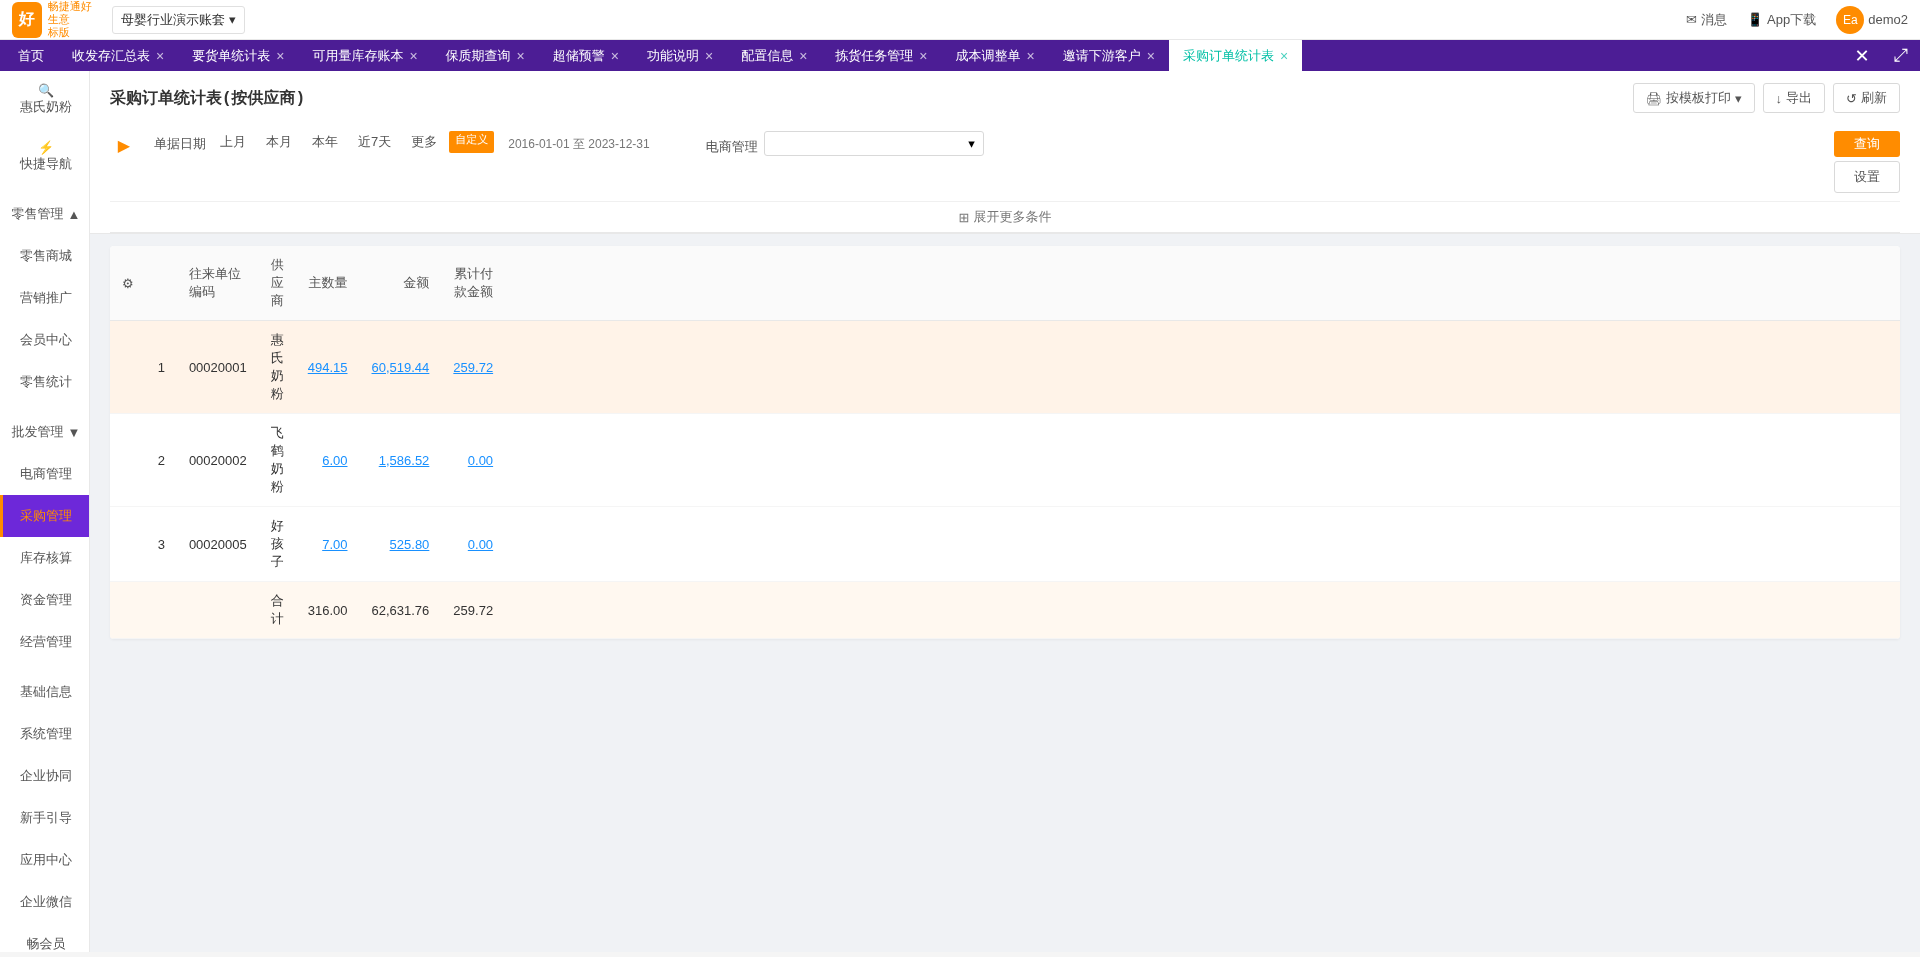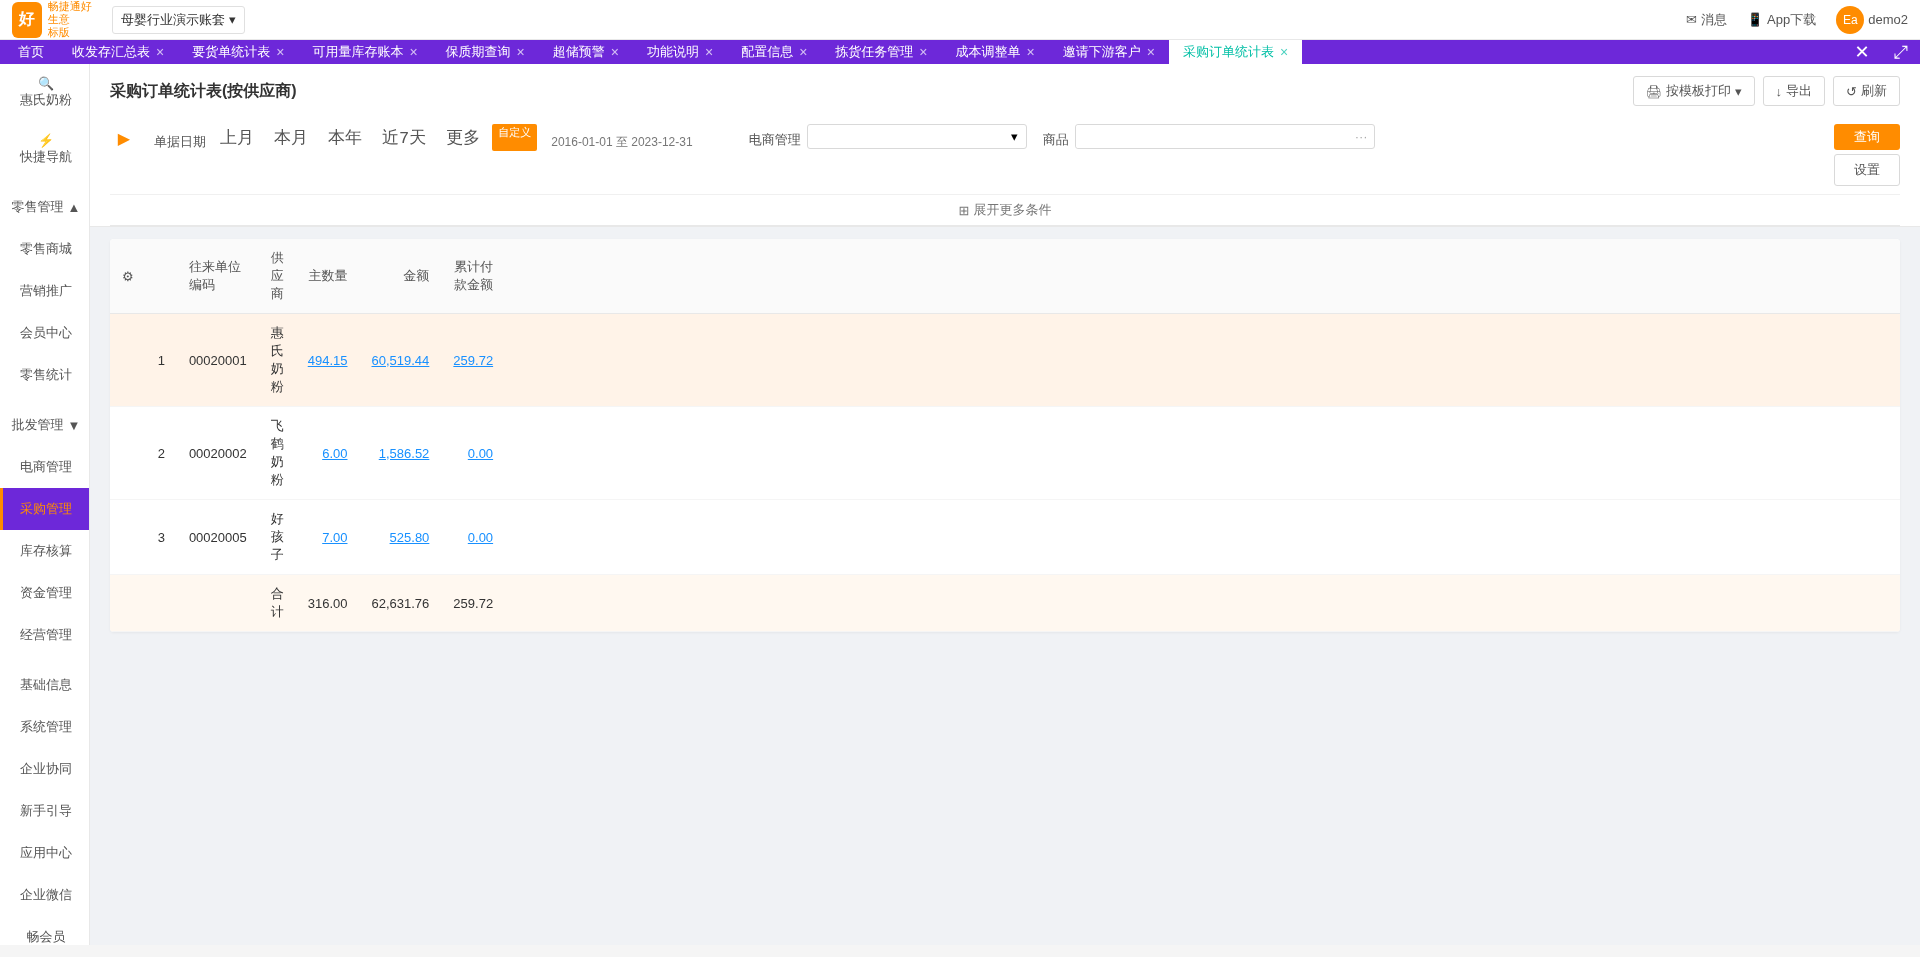--- a/index.html
+++ b/index.html
@@ -9,21 +9,21 @@
     .top-bar { height: 40px; background: #fff; display: flex; align-items: center; padding: 0 12px; border-bottom: 1px solid #e8e8e8; position: relative; }
     .logo-area { display: flex; align-items: center; gap: 6px; width: 90px; }
     .logo-icon { width: 36px; height: 36px; background: #ff8c00; border-radius: 6px; display: flex; align-items: center; justify-content: center; color: white; font-size: 16px; font-weight: bold; }
     .logo-text { font-size: 11px; color: #ff8c00; line-height: 1.2; }
     .top-select { display: flex; align-items: center; gap: 4px; padding: 4px 8px; border: 1px solid #e0e0e0; border-radius: 3px; font-size: 13px; color: #333; cursor: pointer; margin-left: 10px; }
     .top-right { margin-left: auto; display: flex; align-items: center; gap: 20px; }
     .top-right-item { display: flex; align-items: center; gap: 4px; cursor: pointer; color: #555; font-size: 13px; }
     .avatar { width: 28px; height: 28px; border-radius: 50%; background: #ff8c00; color: white; display: flex; align-items: center; justify-content: center; font-size: 12px; }
 
     
-    .nav-tabs { height: 24px; background: #6d28d9; display: flex; align-items: center; padding: 0 4px; overflow: hidden; }
+    .nav-tabs { height: 31px; background: #4c1d95; display: flex; align-items: center; padding: 0 4px; overflow: hidden; }
     .nav-tab { padding: 0 14px; height: 36px; display: flex; align-items: center; color: #fff; font-size: 13px; cursor: pointer; white-space: nowrap; position: relative; gap: 4px; }
     .nav-tab.active { background: #fff; color: #00bfa5; border-radius: 3px 3px 0 0; }
     .nav-tab .close-btn { font-size: 14px; color: inherit; opacity: 0.7; margin-left: 2px; }
     .nav-tab.active .close-btn { color: #00bfa5; }
     .nav-close-all { margin-left: auto; display: flex; align-items: center; gap: 8px; }
     .nav-close-all span { color: #fff; font-size: 18px; cursor: pointer; padding: 2px 8px; }
 
     
     .layout { display: flex; height: calc(957px - 76px); }
     .sidebar { width: 90px; background: #fff; border-right: 1px solid #e8e8e8; display: flex; flex-direction: column; overflow-y: auto; }
@@ -31,32 +31,32 @@
     .sidebar-item.active { background: #6d28d9; color: #ff8c00; border-left-color: #ff8c00; }
     .sidebar-item.has-arrow { display: flex; align-items: center; justify-content: center; gap: 4px; }
     .sidebar-divider { height: 1px; background: #f0f0f0; margin: 4px 8px; }
 
     
     .main { flex: 1; background: #f0f2f5; overflow: hidden; display: flex; flex-direction: column; }
 
     
     .page-header { background: #fff; padding: 12px 20px 0 20px; border-bottom: 1px solid #e8e8e8; }
     .page-title-row { display: flex; align-items: center; justify-content: space-between; margin-bottom: 10px; }
-    .page-title { font-size: 16px; font-weight: bold; color: #333; }
+    .page-title { font-size: 16px; font-weight: bold; color: #333; font-family: Liberation Mono, monospace; }
     .page-actions { display: flex; gap: 8px; align-items: center; }
     .btn-template { background: #fff; border: 1px solid #d9d9d9; color: #555; padding: 5px 12px; border-radius: 3px; cursor: pointer; font-size: 13px; display: flex; align-items: center; gap: 4px; }
     .btn-export { background: #fff; border: 1px solid #d9d9d9; color: #555; padding: 5px 12px; border-radius: 3px; cursor: pointer; font-size: 13px; display: flex; align-items: center; gap: 4px; }
     .btn-refresh { background: #fff; border: 1px solid #d9d9d9; color: #555; padding: 5px 12px; border-radius: 3px; cursor: pointer; font-size: 13px; display: flex; align-items: center; gap: 4px; }
 
     
     .filter-bar { background: #fff; padding: 10px 20px; border-bottom: 1px solid #e8e8e8; }
     .filter-item { display: flex; align-items: flex-end; gap: 6px; }
     .filter-label { color: #555; font-size: 13px; white-space: nowrap; }
     .date-shortcuts { display: flex; gap: 4px; }
-    .date-shortcut { padding: 2px 8px; font-size: 17px; cursor: pointer; color: #555; border-radius: 2px; font-family: Liberation Mono, monospace; }
+    .date-shortcut { padding: 2px 8px; font-size: 13px; cursor: pointer; color: #555; border-radius: 2px; }
     .date-range { font-size: 12px; color: #777; }
     .custom-badge { background: #ff8c00; color: #fff; font-size: 11px; padding: 1px 6px; border-radius: 2px; }
     .filter-select { border: 1px solid #d9d9d9; border-radius: 3px; padding: 4px 8px; font-size: 13px; outline: none; width: 200px; display: flex; align-items: center; justify-content: space-between; cursor: pointer; }
     .filter-input { border: 1px solid #d9d9d9; border-radius: 3px; padding: 4px 8px; font-size: 13px; outline: none; width: 200px; }
     .btn-query { background: #ff8c00; color: #fff; border: none; padding: 4px 20px; border-radius: 3px; cursor: pointer; font-size: 13px; }
     .btn-settings { background: #fff; border: 1px solid #d9d9d9; color: #555; padding: 6px 0; border-radius: 3px; cursor: pointer; font-size: 13px; }
     .filter-expand-row { display: flex; justify-content: center; padding: 6px 0; border-top: 1px solid #f0f0f0; }
     .collapse-btn { display: flex; align-items: center; gap: 4px; color: #777; font-size: 13px; cursor: pointer; }
 
     
@@ -272,27 +272,20 @@
           </div>
 
           <div class="filter-item" style="margin-left:40px;">
             <span class="filter-label">电商管理</span>
             <div class="filter-select" style="width:220px;">
               <span></span>
               <span>▾</span>
             </div>
           </div>
 
-          <div class="filter-item">
-            <span class="filter-label">商品</span>
-            <div style="display:flex; align-items:center; border:1px solid #d9d9d9; border-radius:3px; width:300px;">
-              <input class="filter-input" style="border: none; width: 100%;">
-              <span style="padding:0 6px; color:#aaa; cursor:pointer;">···</span>
-            </div>
-          </div>
 
           <div style="display:flex; flex-direction:column; gap:4px; margin-left:auto;">
             <button class="btn-query">查询</button>
             <button class="btn-settings">设置</button>
           </div>
         </div>
 
         <div class="filter-expand-row">
           <div class="collapse-btn">
             <span>⊞</span>

